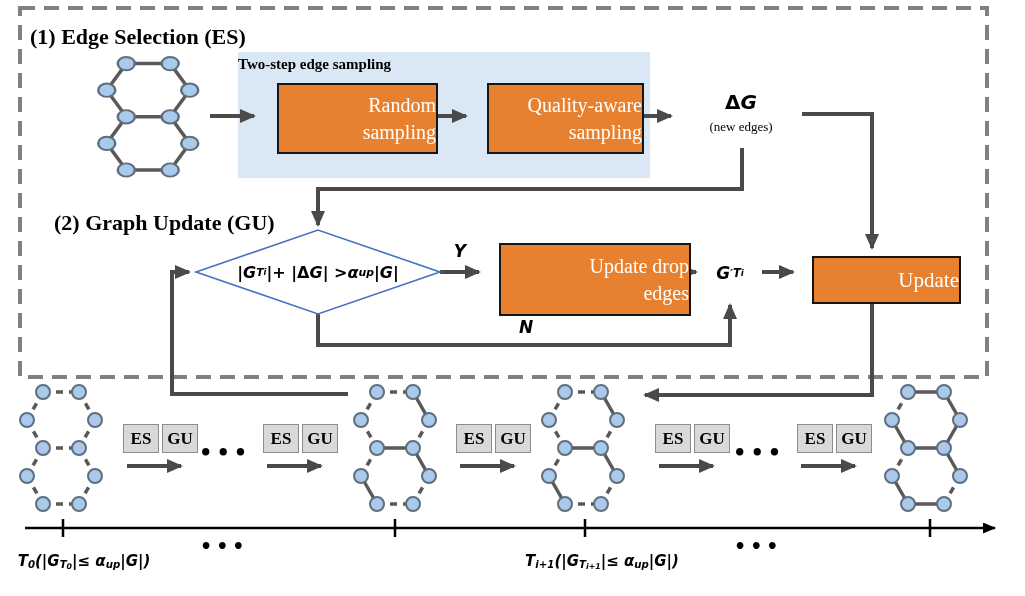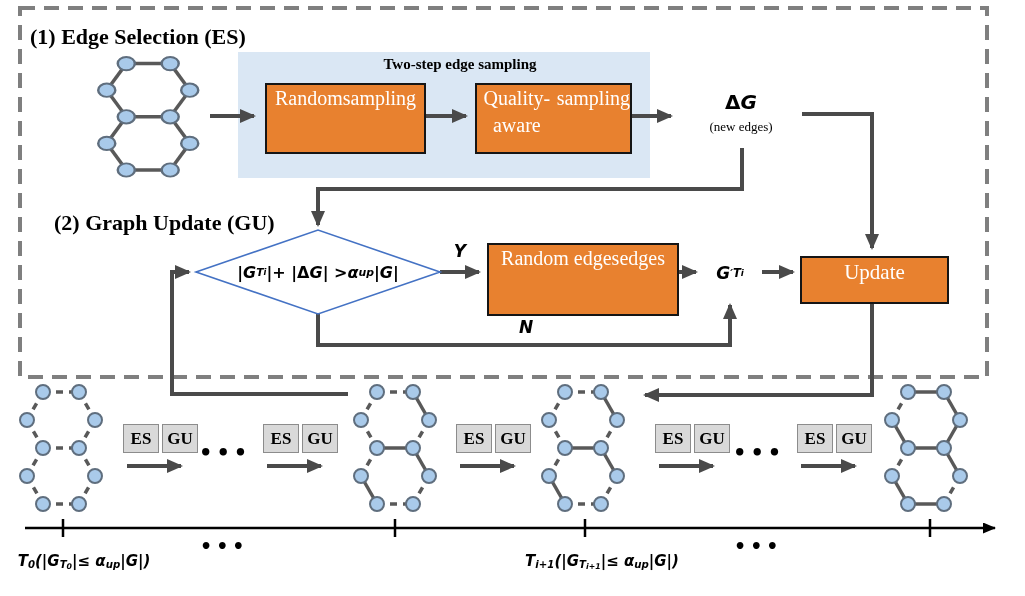--- a/index.html
+++ b/index.html
@@ -7,24 +7,24 @@
     --edge:#595959; --arrow:#4A4A4A; --dashborder:#7F7F7F; --diamond:#4472C4;
     --badgebg:#D9D9D9; --badgeborder:#8C8C8C; --ink:#000000;
   }
   html,body{margin:0;padding:0;background:#fff;}
   .stage{position:relative;width:1025px;height:596px;background:#fff;overflow:hidden;
          font-family:"Liberation Serif",serif;color:var(--ink);border-radius:16px;}
   .stage svg.wire{position:absolute;left:0;top:0;z-index:1;}
   .t{position:absolute;z-index:2;}
   .panel{position:absolute;z-index:0;background:var(--panel);}
   .sect-title{font:bold 22px "Liberation Serif",serif;white-space:nowrap;}
-  .panel-title{font:bold 15px "Liberation Serif",serif;text-align:center;padding-left:16px;}
+  .panel-title{font:bold 15px "Liberation Serif",serif;}
   .obox{position:absolute;z-index:2;background:var(--orange);border:2px solid #151515;color:#fff;
-        display:flex;flex-direction:row;align-items:flex-start;justify-content:center;
-        font:20px/1.35 "Liberation Serif",serif;text-align:center;}
+        display:flex;flex-direction:column;align-items:flex-end;justify-content:center;
+        font:20px/1.35 "Liberation Serif",serif;text-align:center;margin-left:12px;}
   .center{display:flex;align-items:center;justify-content:center;text-align:center;}
   .math{font-family:"DejaVu Sans",sans-serif;font-weight:bold;font-style:italic;}
   .seg-sub{font-size:68%;vertical-align:-22%;}
   .seg-subsub{font-size:52%;vertical-align:-34%;}
   .seg-sup{font-size:62%;vertical-align:52%;}
   .seg-up{font-style:normal;}
   .badge-pair{position:absolute;z-index:2;display:flex;gap:3px;}
   .badge{width:34px;height:27px;background:var(--badgebg);border:1.5px solid var(--badgeborder);
          display:flex;align-items:center;justify-content:center;
          font:bold 17px "Liberation Serif",serif;color:#000;}
@@ -238,21 +238,21 @@
       <span>| &gt; </span>
       <span>α</span>
       <span class="seg-sub">up</span>
       <span>|G|</span>
     </div>
 
   <div class="t math center" style="left:449px;top:240px;width:22px;height:22px;font-size:17px;">Y</div>
   <div class="t math center" style="left:515px;top:316px;width:22px;height:22px;font-size:17px;">N</div>
 
   <div class="obox" style="left:487px;top:243px;width:188px;height:69px;">
-    <span>Random edges</span>
+    <span>Update drop</span>
     <span>edges</span>
   </div>
 
   <div class="t math center" style="left:698px;top:259px;width:64px;height:28px;font-size:17px;">
       <span>G</span>
       <span class="seg-sup">′</span>
       <span class="seg-sub">T</span>
       <span class="seg-subsub">i</span>
     </div>
 

